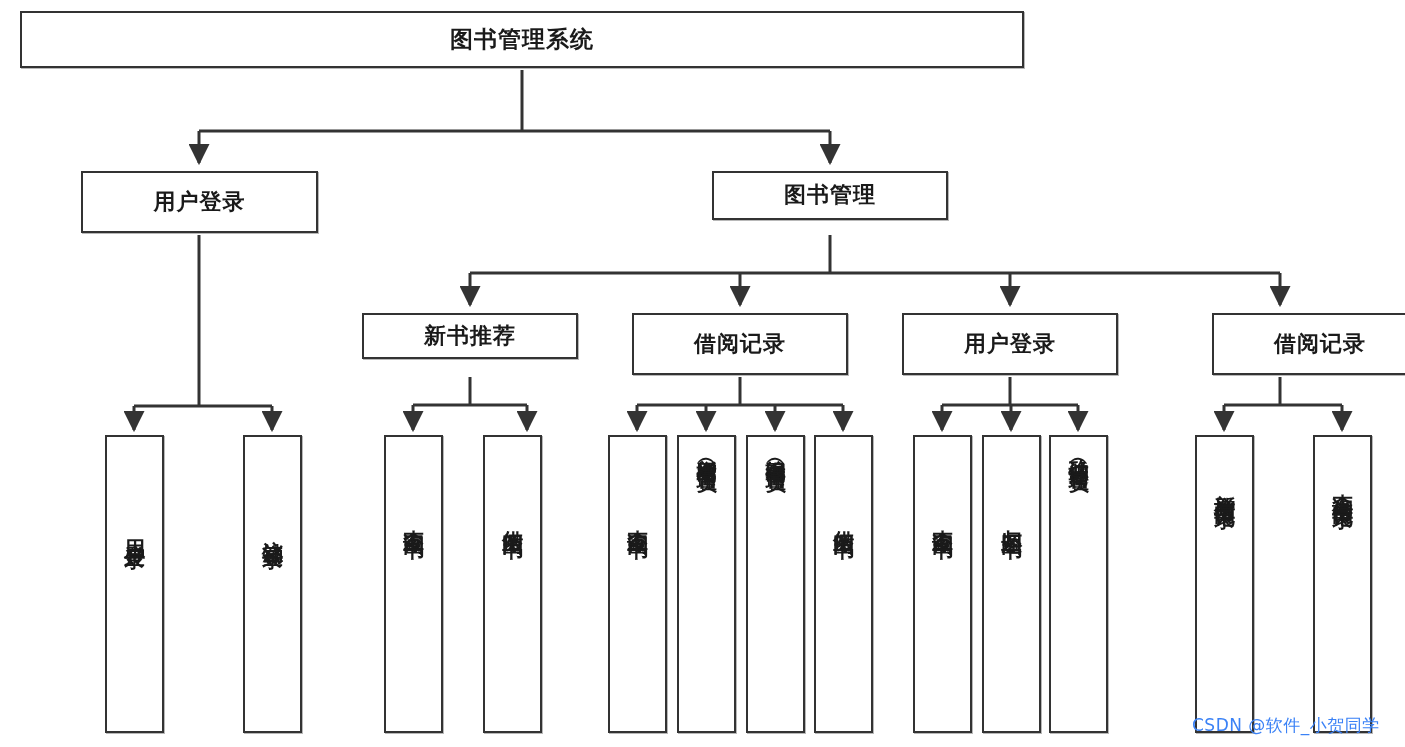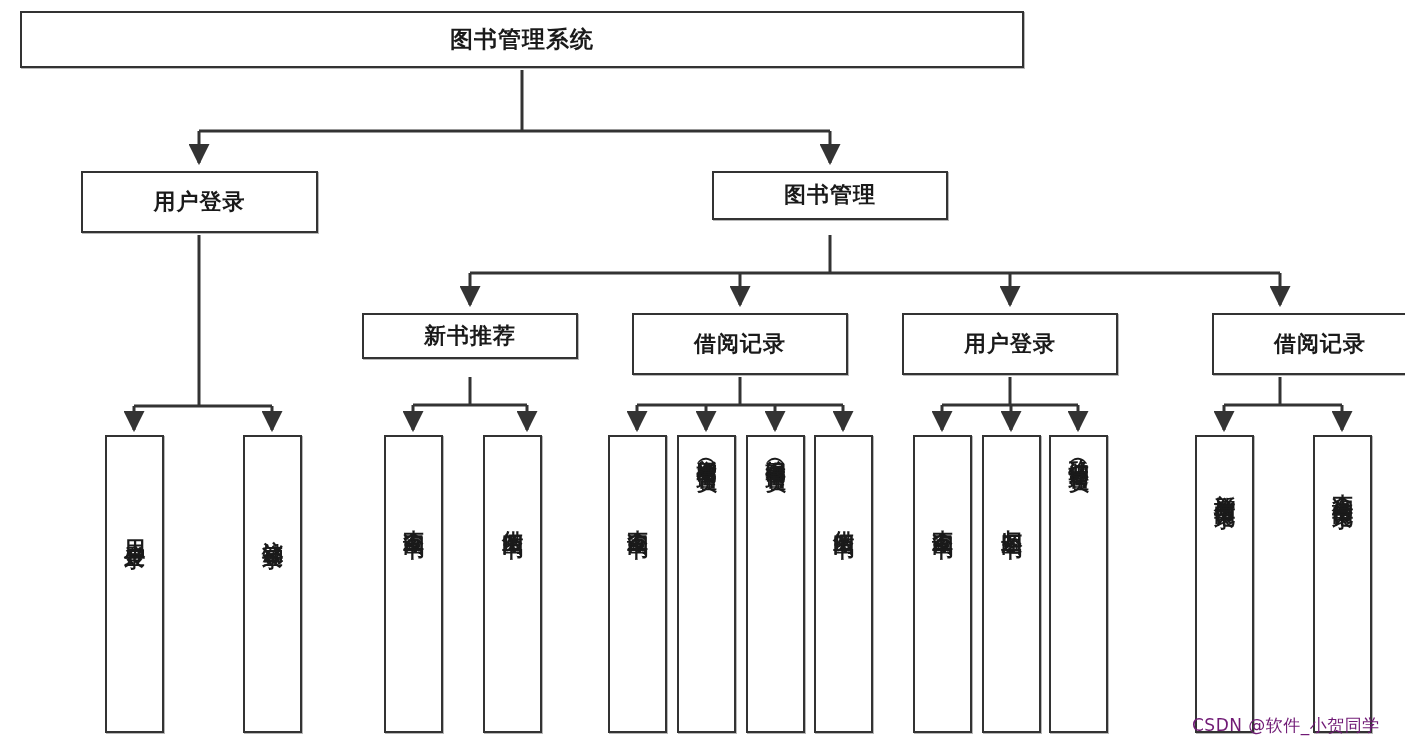--- a/index.html
+++ b/index.html
@@ -68,21 +68,21 @@
   }
   .node.vert.tall-text .node-label {
     font-size: 20px;
     letter-spacing: 2px;
   }
   .watermark {
     position: absolute;
     left: 1192px;
     top: 714px;
     font-size: 17px;
-    color: #701a75;
+    color: #3b82f6;
     white-space: nowrap;
     letter-spacing: 0.5px;
     font-family: "DejaVu Sans", "Liberation Sans", sans-serif;
   }
 </style>
 </head>
 <body>
 
 <div id="canvas">
 

